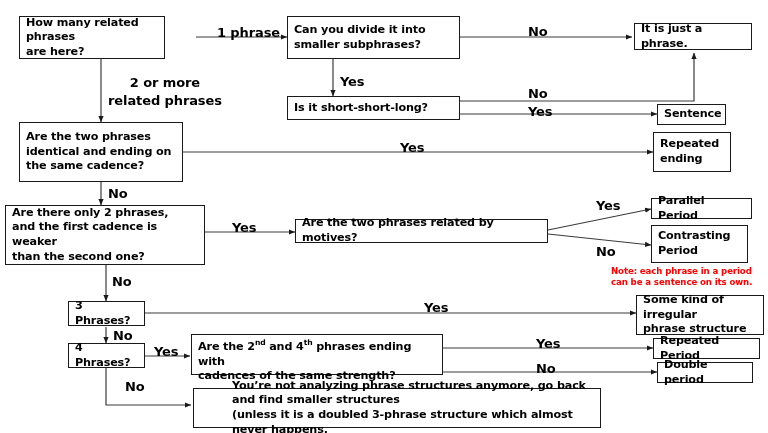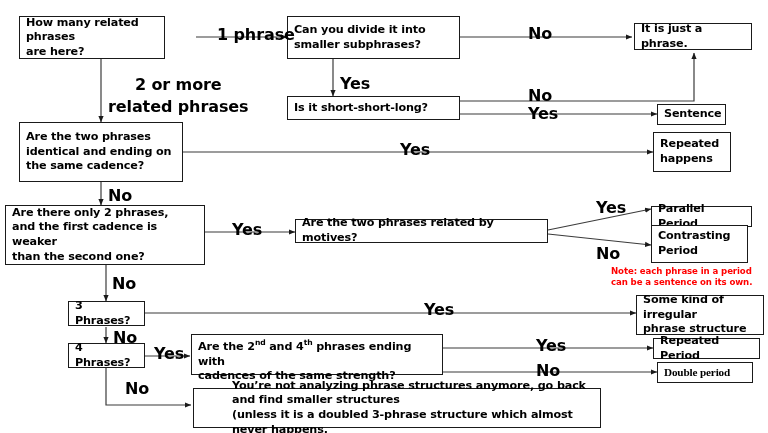--- a/index.html
+++ b/index.html
@@ -28,21 +28,21 @@
     display: flex;
     flex-direction: column;
     justify-content: center;
     z-index: 3;
     white-space: pre-line;
     letter-spacing: -0.15px;
   }
   .node.center { justify-content: center; }
   .edge-label {
     position: absolute;
-    font-size: 16px;
+    font-size: 13px;
     font-weight: bold;
     color: #000000;
     z-index: 4;
     background: transparent;
     white-space: pre-line;
     line-height: 1.35;
     letter-spacing: -0.1px;
   }
   .note {
     position: absolute;
@@ -121,47 +121,47 @@
   <div class="node" style="left:287px; top:16px; width:173px; height:43px;">Can you divide it into
 smaller subphrases?</div>
 
   <div class="node center" style="left:634px; top:23px; width:118px; height:27px;">It is just a phrase.</div>
 
   <div class="node center" style="left:287px; top:96px; width:173px; height:24px;">Is it short-short-long?</div>
 
   <div class="node center" style="left:657px; top:104px; width:69px; height:21px;">Sentence</div>
 
   <div class="node" style="left:653px; top:132px; width:78px; height:40px;">Repeated
-happens</div>
+ending</div>
 
   <div class="node" style="left:19px; top:122px; width:164px; height:60px;">Are the two phrases
 identical and ending on
 the same cadence?</div>
 
   <div class="node" style="left:5px; top:205px; width:200px; height:60px;">Are there only 2 phrases,
 and the first cadence is weaker
 than the second one?</div>
 
   <div class="node center" style="left:295px; top:219px; width:253px; height:24px;">Are the two phrases related by motives?</div>
 
-  <div class="node center" style="left:651px; top:206px; width:101px; height:21px;">Parallel Period</div>
+  <div class="node center" style="left:651px; top:198px; width:101px; height:21px;">Parallel Period</div>
 
   <div class="node" style="left:651px; top:225px; width:97px; height:38px;">Contrasting
 Period</div>
 
   <div class="node center" style="left:68px; top:301px; width:77px; height:25px;">3 Phrases?</div>
 
   <div class="node center" style="left:68px; top:343px; width:77px; height:25px;">4 Phrases?</div>
 
   <div class="node" style="left:636px; top:295px; width:128px; height:40px;">Some kind of irregular
 phrase structure</div>
 
   <div class="node center" style="left:653px; top:338px; width:107px; height:21px;">Repeated Period</div>
 
-  <div class="node center" style="left:657px; top:362px; width:96px; height:21px;font-family:Liberation Serif, serif;">Double period</div>
+  <div class="node center" style="left:657px; top:362px; width:96px; height:21px;">Double period</div>
 
   <div class="node" style="left:191px; top:334px; width:252px; height:41px;">
     <div>
       <span>Are the 2</span><sup>nd</sup><span> and 4</span><sup>th</sup><span style="white-space:pre-line;"> phrases ending with
 cadences of the same strength?</span>
     </div>
   </div>
 
   <div class="node" style="left:193px; top:388px; width:408px; height:40px;padding-left:38px;">You’re not analyzing phrase structures anymore, go back and find smaller structures
 (unless it is a doubled 3-phrase structure which almost never happens.</div>

